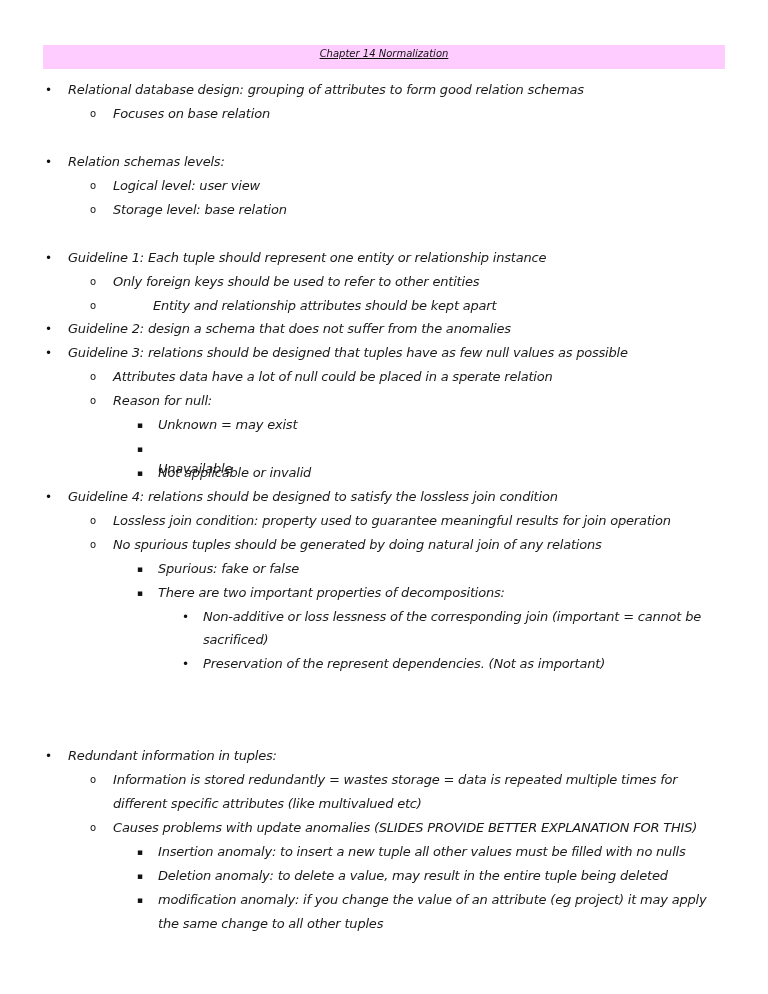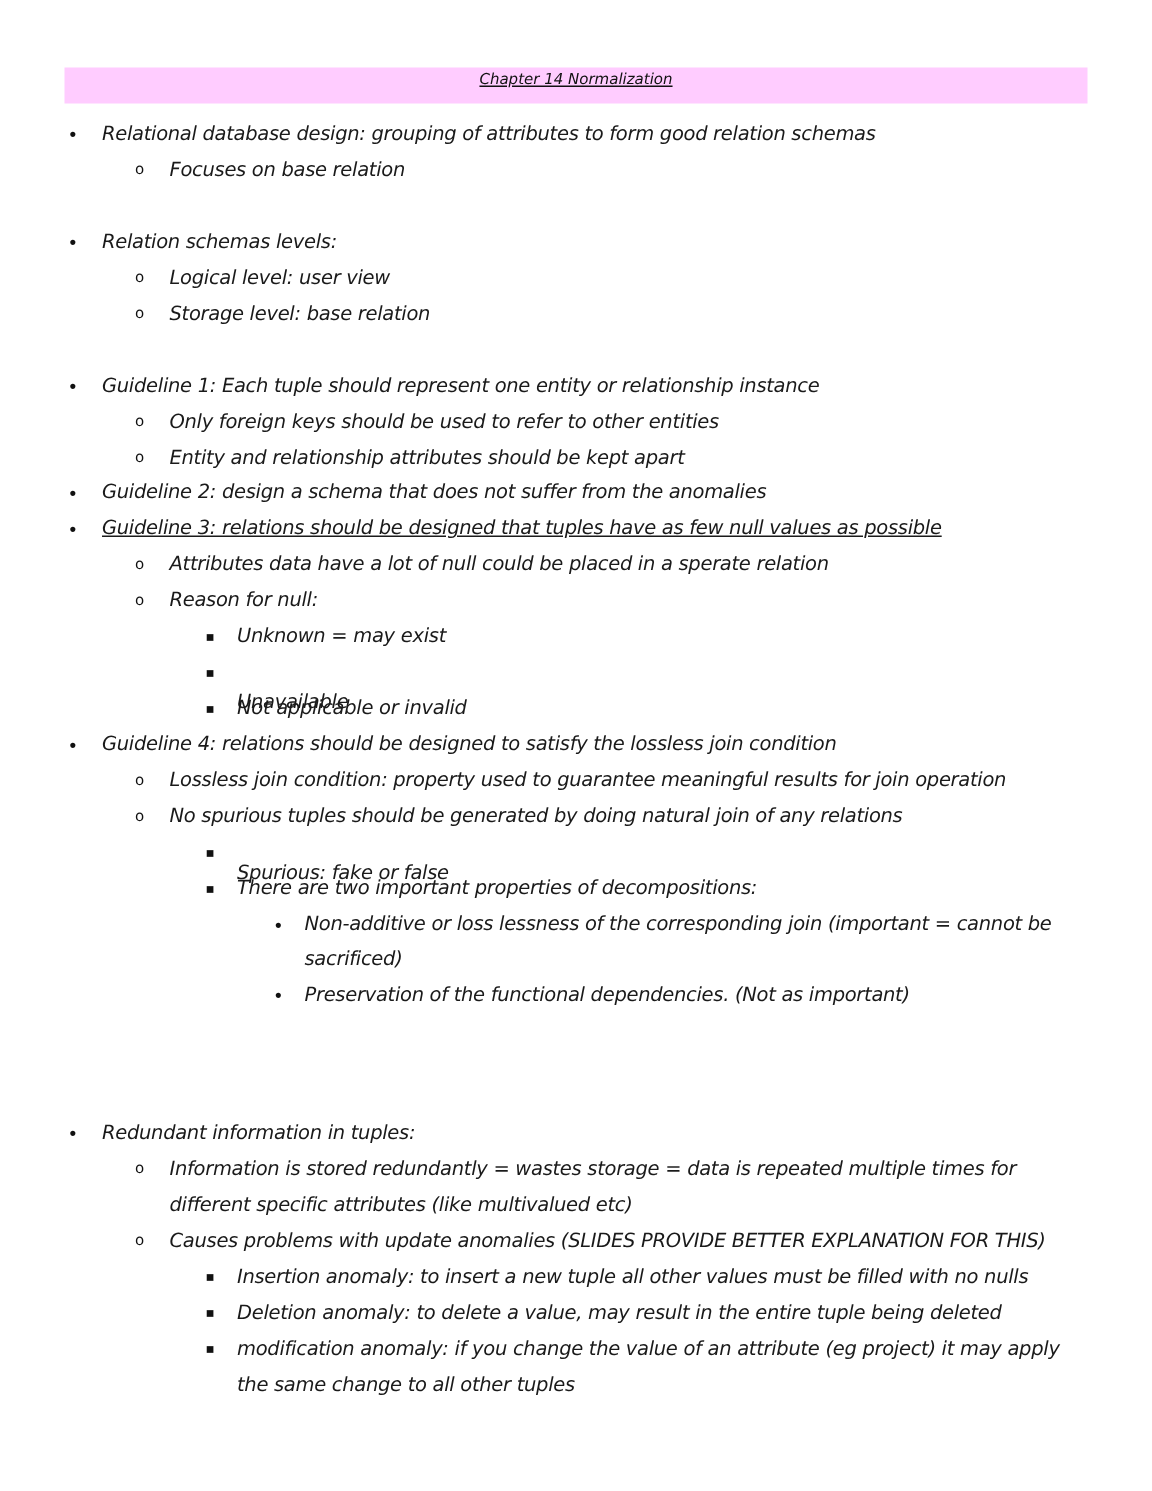--- a/index.html
+++ b/index.html
@@ -33,50 +33,50 @@
     <span class="line l1t" style="top: 153px;">Relation schemas levels:</span>
     <span class="mk l2m" style="top: 177px;">o</span>
     <span class="line l2t" style="top: 177px;">Logical level: user view</span>
     <span class="mk l2m" style="top: 201px;">o</span>
     <span class="line l2t" style="top: 201px;">Storage level: base relation</span>
     <span class="mk l1m" style="top: 249px;">•</span>
     <span class="line l1t" style="top: 249px;">Guideline 1: Each tuple should represent one entity or relationship instance</span>
     <span class="mk l2m" style="top: 273px;">o</span>
     <span class="line l2t" style="top: 273px;">Only foreign keys should be used to refer to other entities</span>
     <span class="mk l2m" style="top: 297px;">o</span>
-    <span class="line l2t" style="top: 297px;">Entity and relationship attributes should be kept apart</span>
+    <span class="line l2t" style="top: 297px; margin-left: 40px;">Entity and relationship attributes should be kept apart</span>
     <span class="mk l1m" style="top: 320px;">•</span>
     <span class="line l1t" style="top: 320px;">Guideline 2: design a schema that does not suffer from the anomalies</span>
     <span class="mk l1m" style="top: 344px;">•</span>
-    <span class="line l1t" style="top: 344px; text-decoration: underline;">Guideline 3: relations should be designed that tuples have as few null values as possible</span>
+    <span class="line l1t" style="top: 344px;">Guideline 3: relations should be designed that tuples have as few null values as possible</span>
     <span class="mk l2m" style="top: 368px;">o</span>
     <span class="line l2t" style="top: 368px;">Attributes data have a lot of null could be placed in a sperate relation</span>
     <span class="mk l2m" style="top: 392px;">o</span>
     <span class="line l2t" style="top: 392px;">Reason for null:</span>
     <span class="mk l3m" style="top: 416px;">▪</span>
     <span class="line l3t" style="top: 416px;">Unknown = may exist</span>
     <span class="mk l3m" style="top: 440px;">▪</span>
     <span class="line l3t" style="top: 460px;">Unavailable</span>
     <span class="mk l3m" style="top: 464px;">▪</span>
     <span class="line l3t" style="top: 464px;">Not applicable or invalid</span>
     <span class="mk l1m" style="top: 488px;">•</span>
     <span class="line l1t" style="top: 488px;">Guideline 4: relations should be designed to satisfy the lossless join condition</span>
     <span class="mk l2m" style="top: 512px;">o</span>
     <span class="line l2t" style="top: 512px;">Lossless join condition: property used to guarantee meaningful results for join operation</span>
     <span class="mk l2m" style="top: 536px;">o</span>
     <span class="line l2t" style="top: 536px;">No spurious tuples should be generated by doing natural join of any relations</span>
     <span class="mk l3m" style="top: 560px;">▪</span>
-    <span class="line l3t" style="top: 560px; margin-top: 14px;">Spurious: fake or false</span>
+    <span class="line l3t" style="top: 560px;">Spurious: fake or false</span>
     <span class="mk l3m" style="top: 584px;">▪</span>
     <span class="line l3t" style="top: 584px;">There are two important properties of decompositions:</span>
     <span class="mk l4m" style="top: 608px;">•</span>
     <span class="line l4t" style="top: 608px;">Non-additive or loss lessness of the corresponding join (important = cannot be</span>
     <span class="line l4t" style="top: 631px;">sacrificed)</span>
     <span class="mk l4m" style="top: 655px;">•</span>
-    <span class="line l4t" style="top: 655px;">Preservation of the functional dependencies. (Not as important)</span>
+    <span class="line l4t" style="top: 655px;">Preservation of the represent dependencies. (Not as important)</span>
     <span class="mk l1m" style="top: 747px;">•</span>
     <span class="line l1t" style="top: 747px;">Redundant information in tuples:</span>
     <span class="mk l2m" style="top: 771px;">o</span>
     <span class="line l2t" style="top: 771px;">Information is stored redundantly = wastes storage = data is repeated multiple times for</span>
     <span class="line l2t" style="top: 795px;">different specific attributes (like multivalued etc)</span>
     <span class="mk l2m" style="top: 819px;">o</span>
     <span class="line l2t" style="top: 819px;">Causes problems with update anomalies (SLIDES PROVIDE BETTER EXPLANATION FOR THIS)</span>
     <span class="mk l3m" style="top: 843px;">▪</span>
     <span class="line l3t" style="top: 843px;">Insertion anomaly: to insert a new tuple all other values must be filled with no nulls</span>
     <span class="mk l3m" style="top: 867px;">▪</span>

